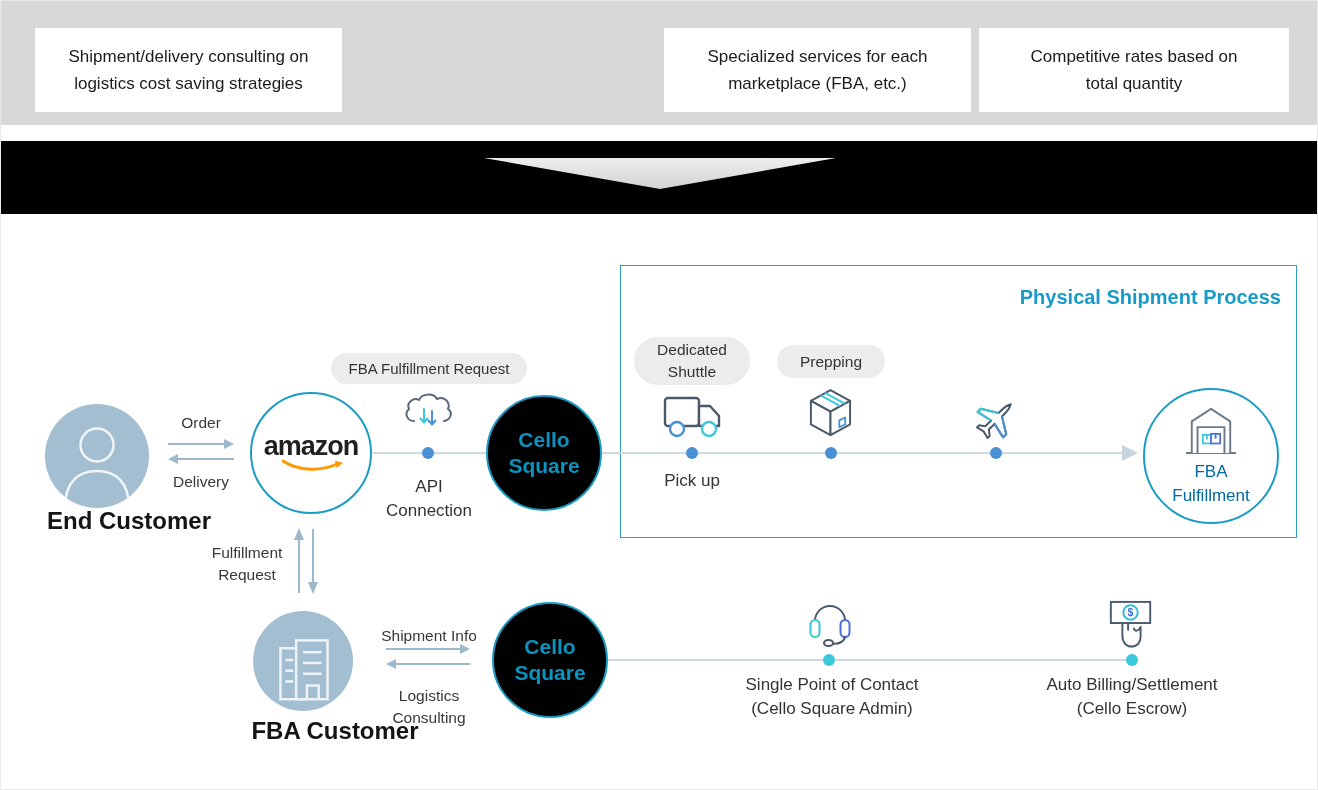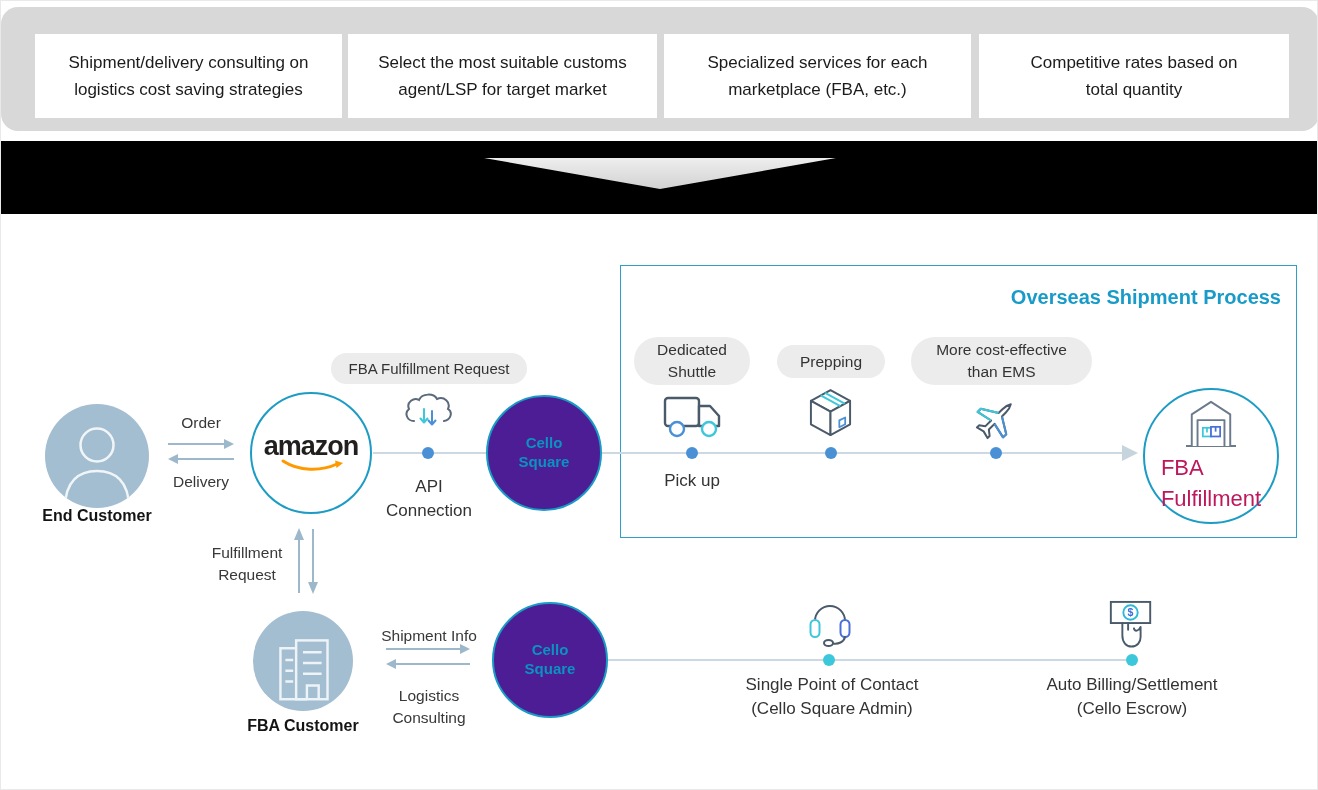--- a/index.html
+++ b/index.html
@@ -3,85 +3,83 @@
 <meta charset="utf-8">
 <style>
   html,body{margin:0;padding:0;background:#fff;}
   .canvas{
     position:relative;width:1318px;height:790px;overflow:hidden;
     font-family:"Liberation Sans",sans-serif;background:#fff;
     border:1px solid #e9e9e9;box-sizing:border-box;
   }
   .pre{white-space:pre-line;}
   
-  .banner{position:absolute;left:0;top:6px;width:1318px;height:124px;background:#d8d8d8;border-radius:17px;}
+  .banner{position:absolute;left:0;top:0;width:1318px;height:124px;background:#d8d8d8;}
   .banner-box{
     position:absolute;top:27px;height:84px;background:#fff;
     display:flex;align-items:center;justify-content:center;text-align:center;
     font-size:17px;line-height:1.6;color:#1b1b1b;
   }
   .bb1{left:34px;width:307px;} .bb2{left:347px;width:309px;}
   .bb3{left:663px;width:307px;} .bb4{left:978px;width:310px;}
   
   .black-band{position:absolute;left:0;top:140px;width:1318px;height:73px;background:#000;}
   .tri{position:absolute;left:483px;top:17px;}
   
   .pp-box{position:absolute;left:619px;top:264px;width:677px;height:273px;
     border:1.5px solid #2f9fc9;box-sizing:border-box;background:transparent;}
   .pp-title{position:absolute;right:15px;top:20px;font-size:20px;font-weight:bold;color:#199bc9;}
   
   .node{position:absolute;border-radius:50%;display:flex;align-items:center;justify-content:center;}
   .gray-node{background:#a3bdd1;}
   .ring-node{background:#fff;border:2px solid #1c9cc5;box-sizing:border-box;}
-  .cello{background:#4c1d95;border:2.5px solid #199bc5;box-sizing:border-box;
-    font-weight:bold;font-size:15px;line-height:1.25;color:#0b93c0;text-align:center;}
+  .cello{background:#000000;border:2.5px solid #199bc5;box-sizing:border-box;
+    font-weight:bold;font-size:21px;line-height:1.25;color:#0b93c0;text-align:center;}
   .h-line{position:absolute;height:2px;background:#ccd9e2;}
   .dot{position:absolute;width:12px;height:12px;border-radius:50%;}
   .dot-blue{background:#4a90d5;} .dot-teal{background:#3cc8da;}
   .pill{position:absolute;background:#ececec;display:flex;align-items:center;justify-content:center;
     text-align:center;color:#333;border-radius:24px;font-size:15.5px;line-height:1.4;}
   .lbl{position:absolute;text-align:center;color:#383838;transform:translateX(-50%);}
   .lbl-sm{font-size:15.5px;line-height:1.45;}
   .lbl-md{font-size:17px;line-height:1.4;color:#333;}
-  .lbl-bold{font-size:16px;font-weight:bold;color:#141414;}
+  .lbl-bold{font-size:24px;font-weight:bold;color:#141414;margin-left:32px;}
   .icn{position:absolute;}
   .amazon-logo{display:flex;flex-direction:column;align-items:center;}
   .amazon-word{font-size:27px;font-weight:bold;letter-spacing:-1px;color:#221f1f;line-height:1;}
-  .fba-node-label{font-size:22px;line-height:1.4;color:#be185d;margin-top:5px;}
+  .fba-node-label{font-size:17px;line-height:1.4;color:#0369a1;text-align:center;margin-top:5px;}
 </style>
 </head>
 <body>
 
 <div class="canvas">
 
   <div class="banner">
     <div class="banner-box bb1 pre">Shipment/delivery consulting on
 logistics cost saving strategies</div>
-    <div class="banner-box bb2 pre">Select the most suitable customs
-agent/LSP for target market</div>
     <div class="banner-box bb3 pre">Specialized services for each
 marketplace (FBA, etc.)</div>
     <div class="banner-box bb4 pre">Competitive rates based on
 total quantity</div>
   </div>
 
   <div class="black-band">
     <svg class="tri" width="352" height="31">
       <defs>
           <linearGradient id="gtri" x1="0" y1="0" x2="0" y2="1">
         <stop offset="0" stop-color="#eeeeee"></stop>
             <stop offset="1" stop-color="#d2d2d2"></stop>
       </linearGradient>
         </defs>
       <polygon points="0,0 352,0 176,31" fill="url(#gtri)"></polygon>
     </svg>
   </div>
 
   <div class="pp-box">
-    <div class="pp-title">Overseas Shipment Process</div>
+    <div class="pp-title">Physical Shipment Process</div>
   </div>
 
   <div class="h-line" style="left:372px;top:451px;width:113px;"></div>
   <div class="h-line" style="left:601px;top:451px;width:521px;"></div>
   <svg class="icn" style="left:1121px;top:443px;" width="17" height="18">
     <path d="M0 1 L16 9 L0 17 Z" fill="#c6d4de"></path>
   </svg>
   <div class="h-line" style="left:607px;top:658px;width:524px;"></div>
 
   <div class="dot dot-blue" style="left:421px;top:446px;"></div>
@@ -138,22 +136,20 @@
   </svg>
   <div class="lbl lbl-md pre" style="left:428px;top:474px;">API
 Connection</div>
 
   <div class="node cello pre" style="left:485px;top:394px;width:116px;height:116px;">Cello
 Square</div>
 
   <div class="pill pre" style="left:633px;top:336px;width:116px;height:48px;">Dedicated
 Shuttle</div>
   <div class="pill pre" style="left:776px;top:344px;width:108px;height:33px;">Prepping</div>
-  <div class="pill pre" style="left:910px;top:336px;width:181px;height:48px;">More cost-effective
-than EMS</div>
 
   <svg class="icn" style="left:662px;top:393px;" width="58" height="45" viewBox="0 0 58 45">
     <rect x="2" y="4" width="34" height="28" rx="3" fill="#fff" stroke="#4a5a6a" stroke-width="2.4"></rect>
     <path d="M36 12 h11 l9 10 v10 h-20 z" fill="#fff" stroke="#4a5a6a" stroke-width="2.4" stroke-linejoin="round"></path>
     <circle cx="14" cy="35" r="7" fill="#fff" stroke="#4a90d5" stroke-width="2.4"></circle>
     <circle cx="46" cy="35" r="7" fill="#fff" stroke="#3cc8da" stroke-width="2.4"></circle>
   </svg>
 
   <svg class="icn" style="left:806px;top:387px;" width="47" height="53" viewBox="0 0 48 54">
     <g fill="#fff" stroke="#4a5a6a" stroke-width="2" stroke-linejoin="round">

